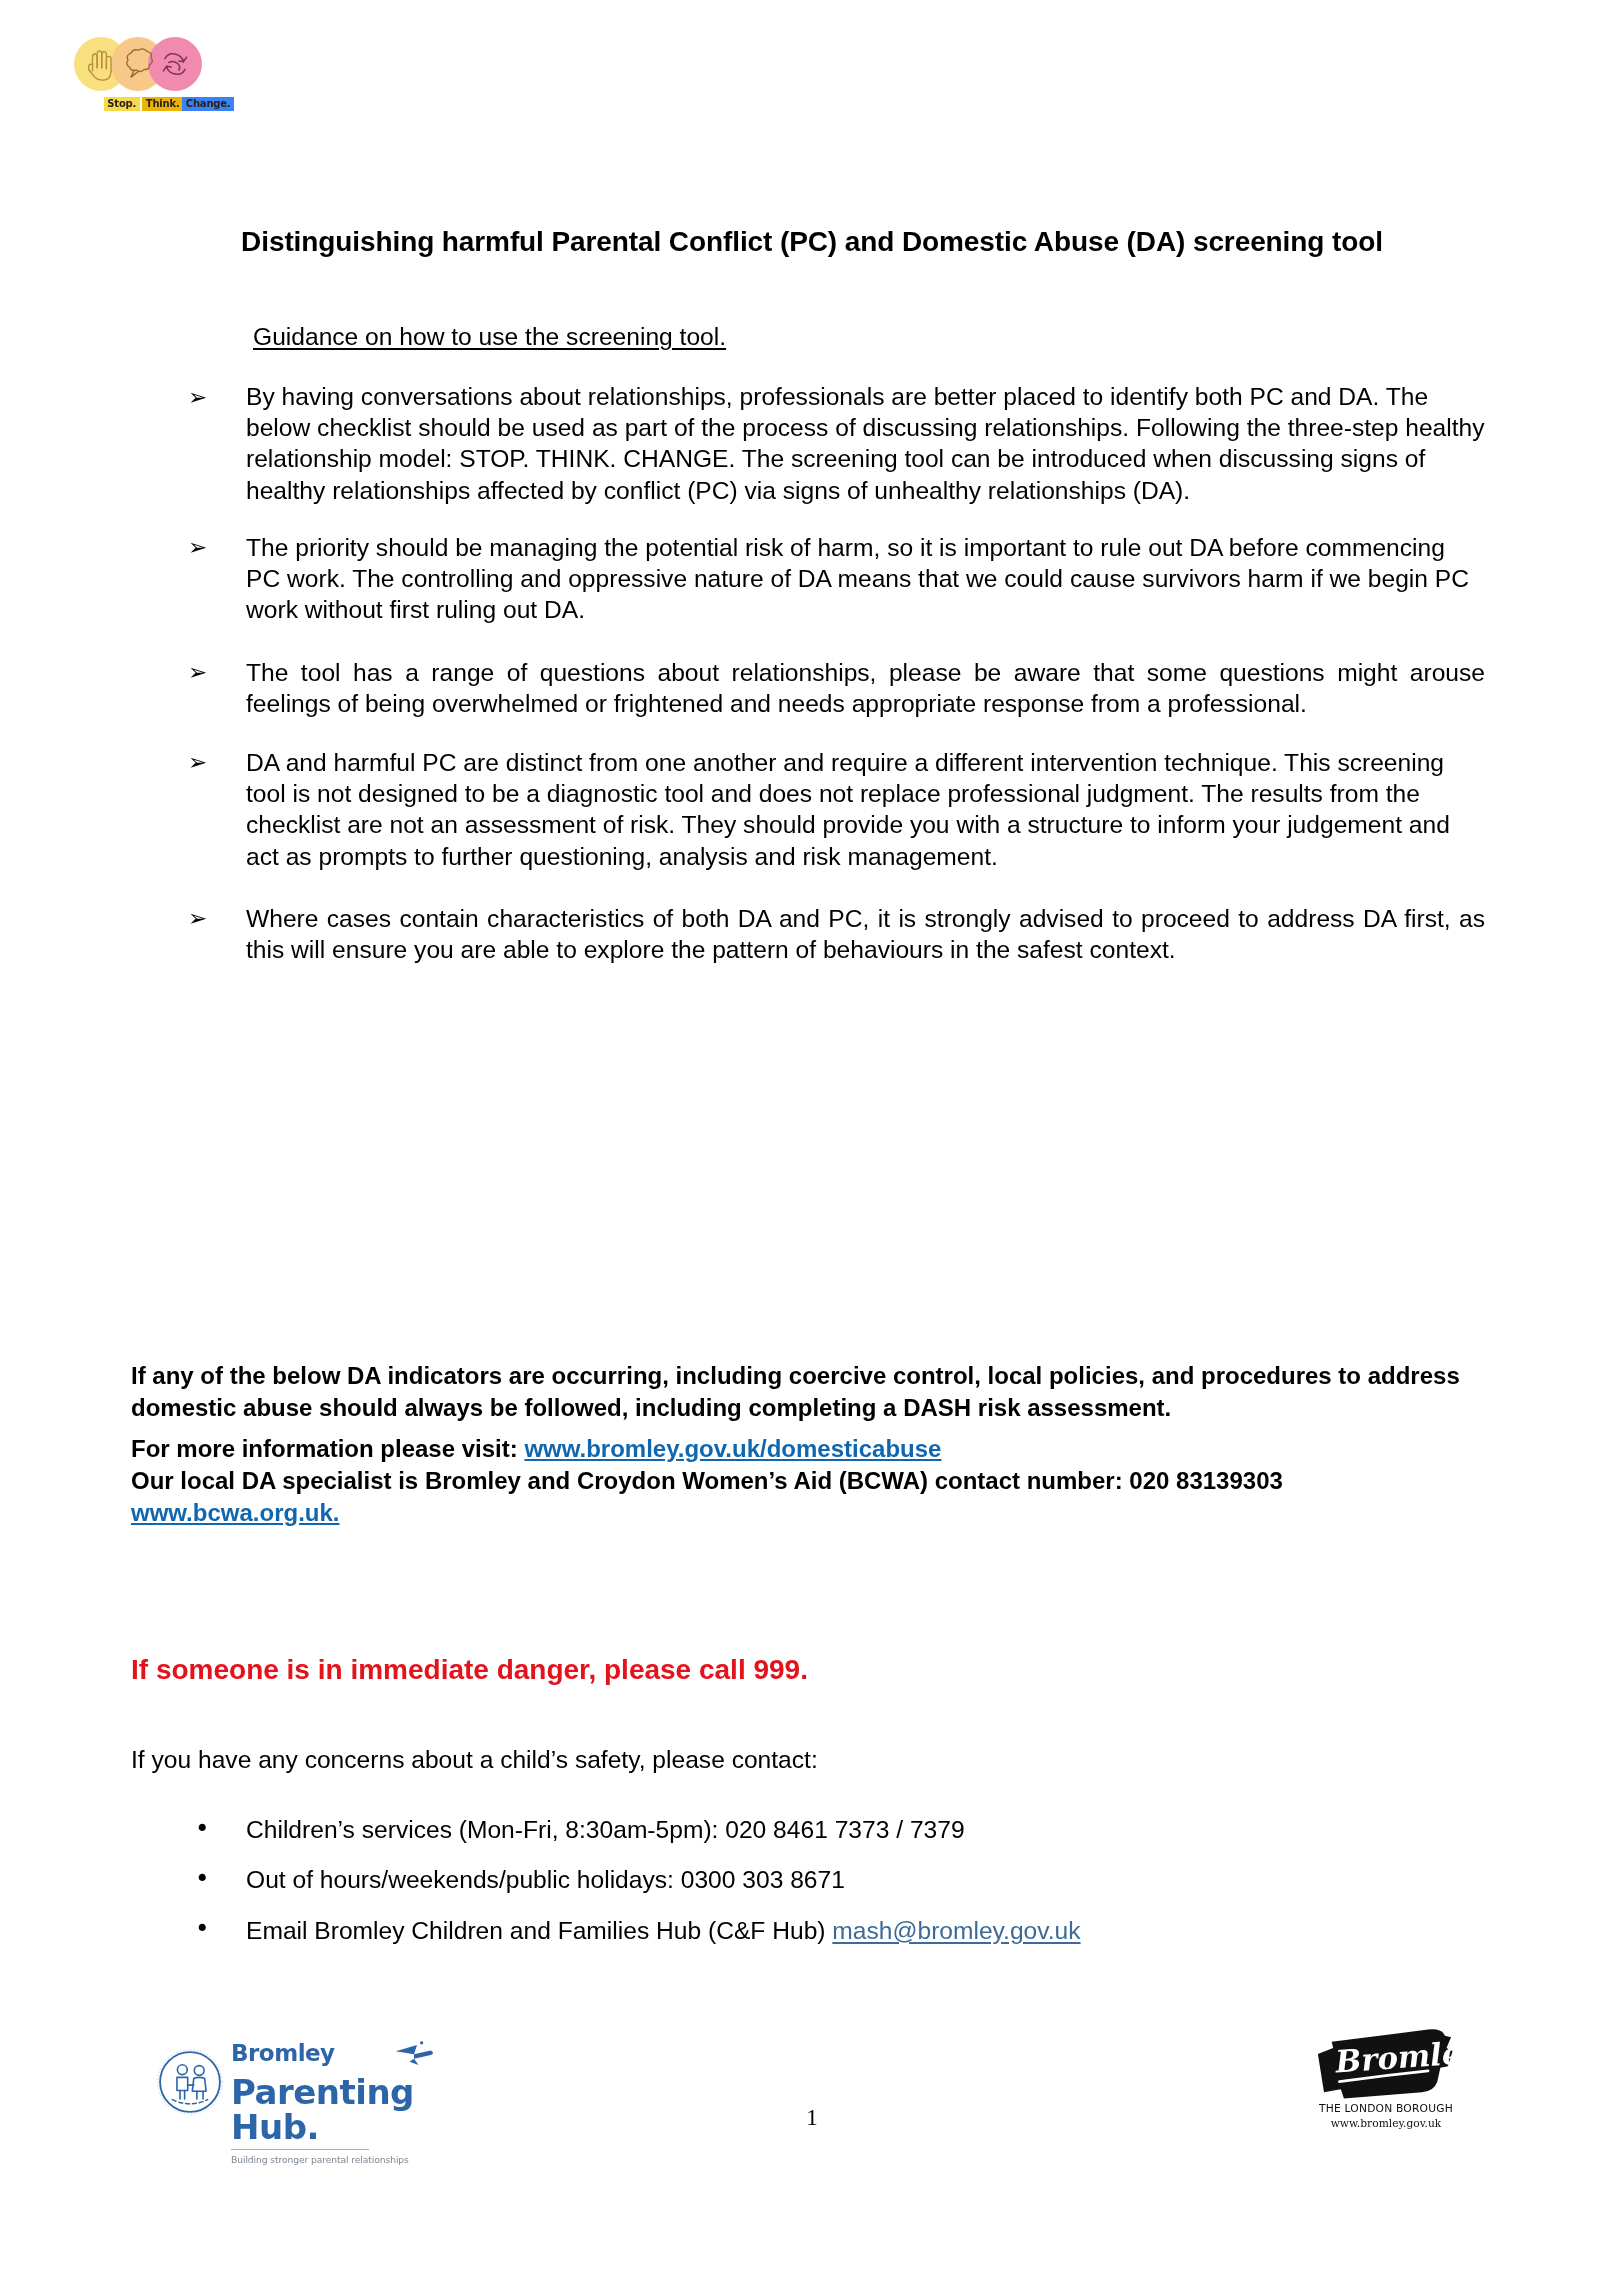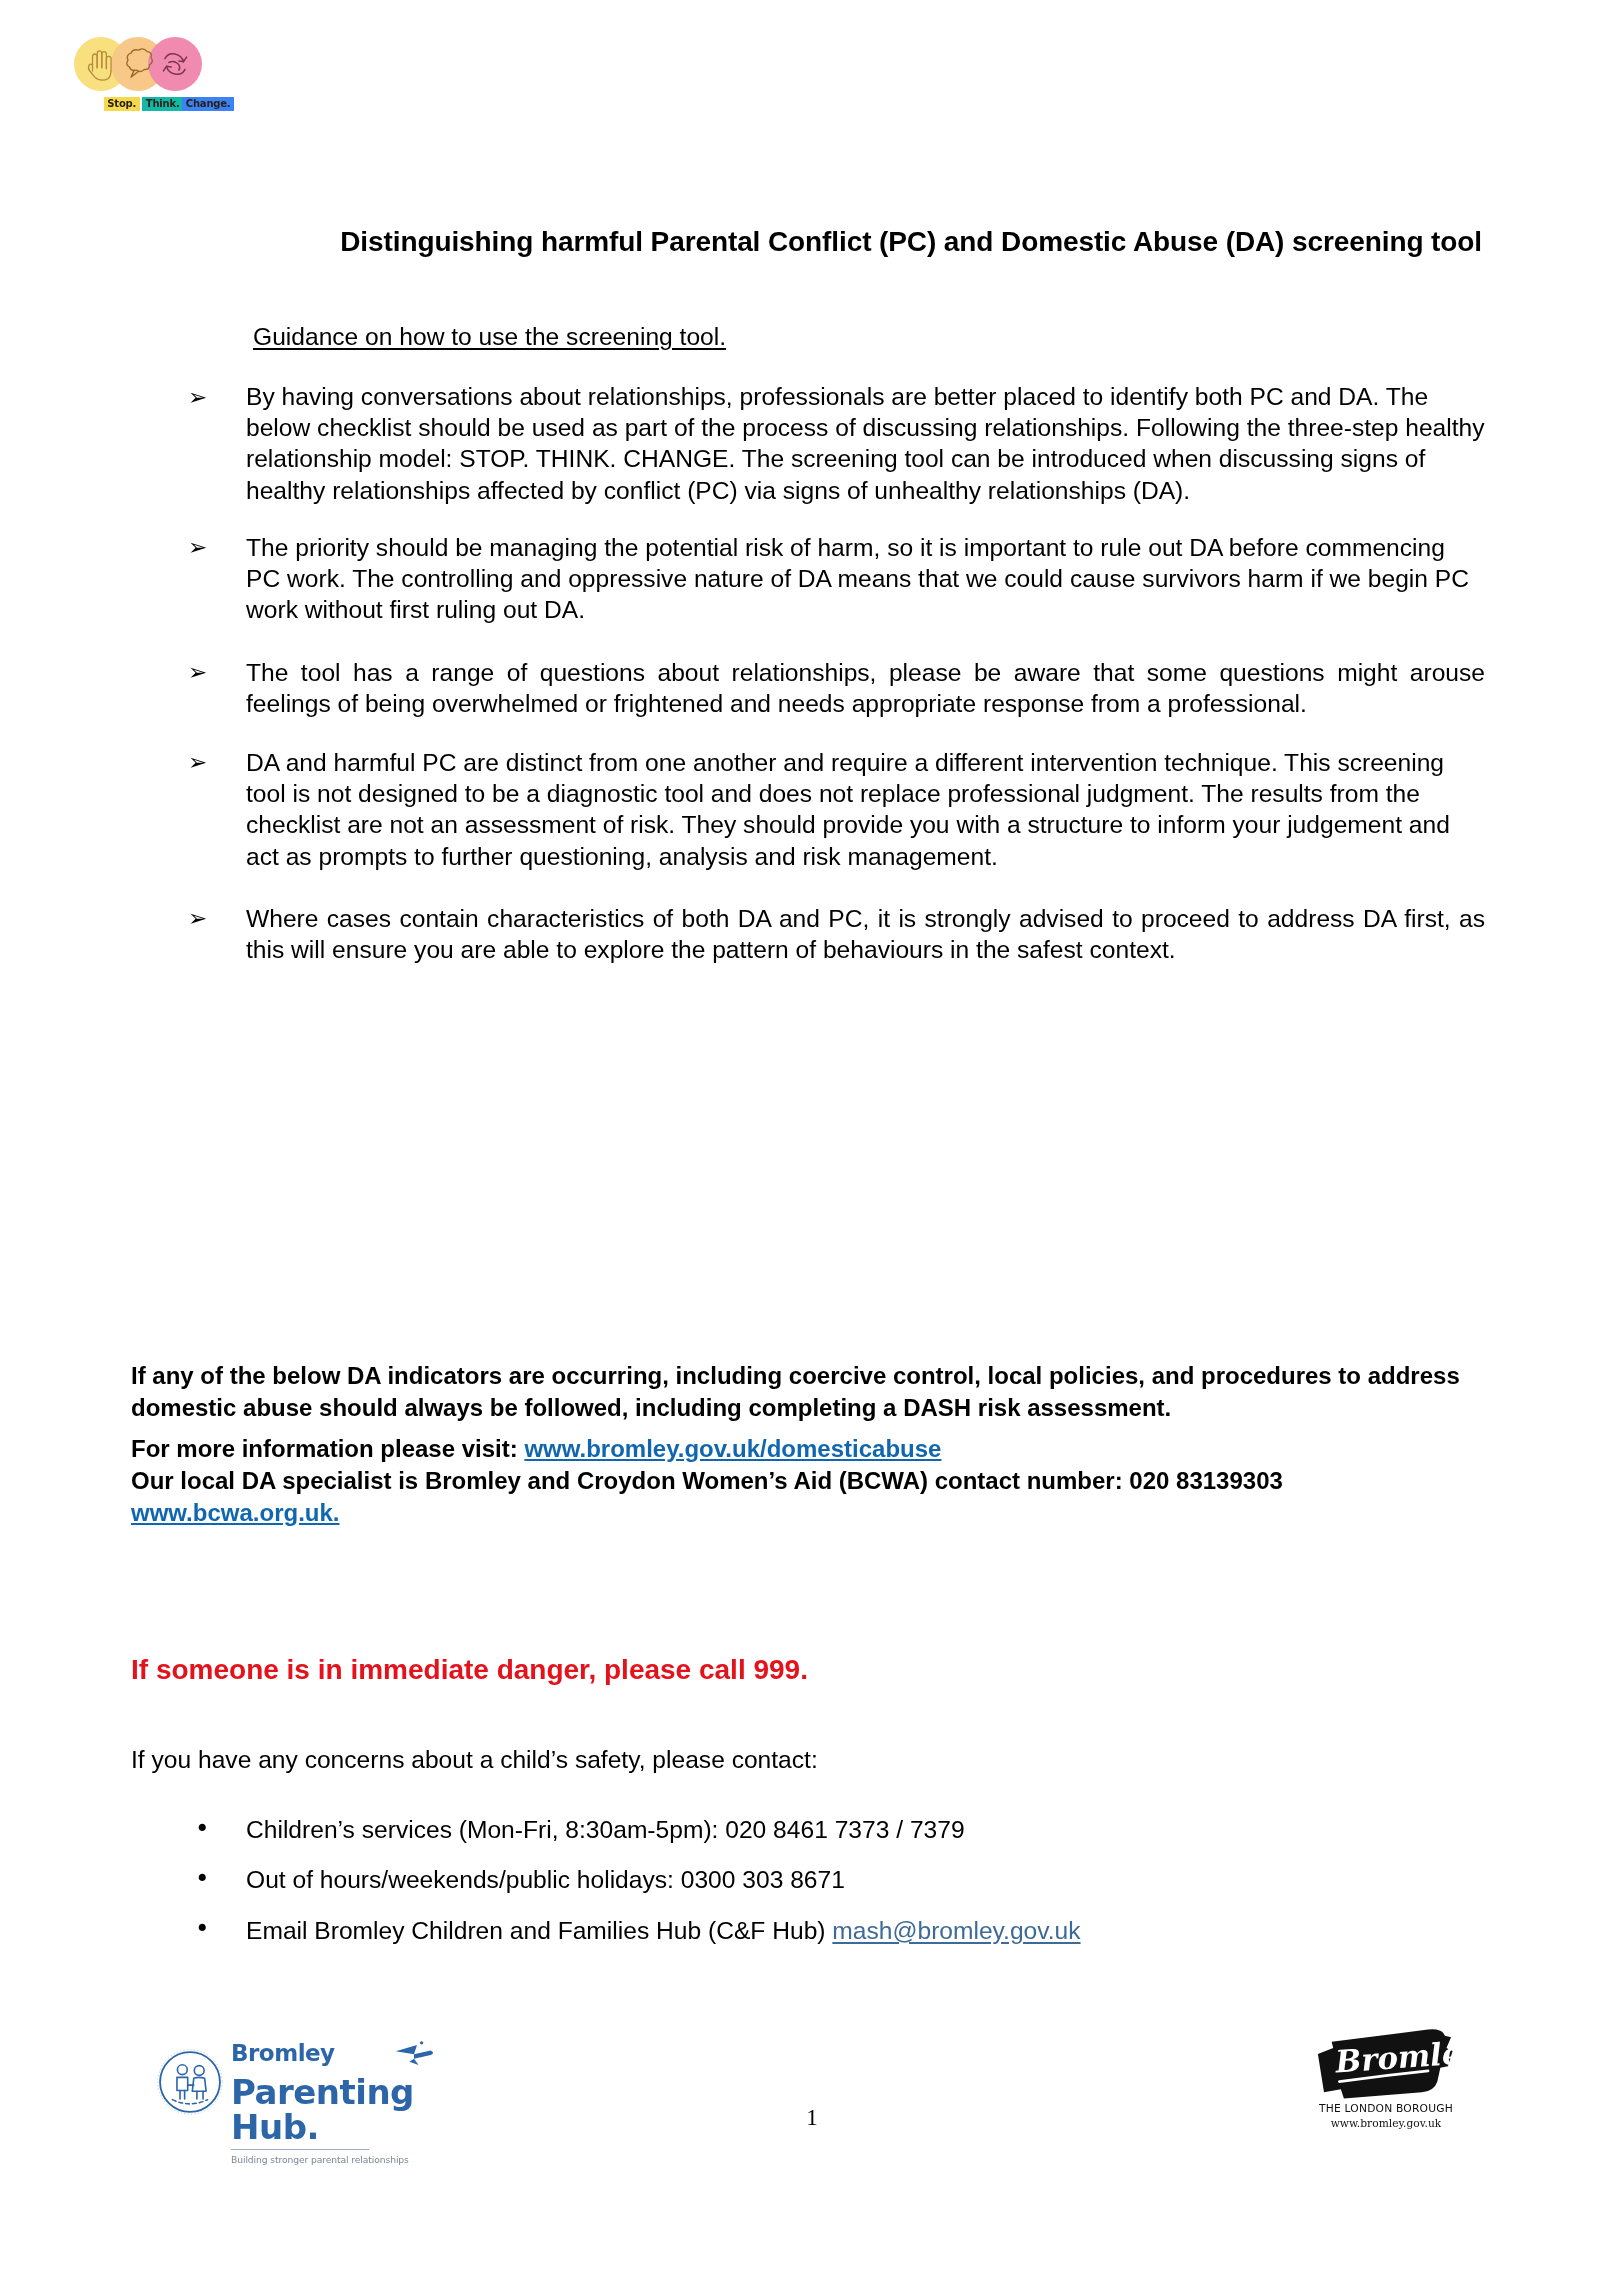--- a/index.html
+++ b/index.html
@@ -68,30 +68,30 @@
     font-size: 10px;
     font-weight: 700;
     font-family: "DejaVu Sans", sans-serif;
     color: #2b2118;
     padding: 1.5px 3.8px 2.3px 3.8px;
     line-height: 1;
     letter-spacing: -0.2px;
     margin-left: 28px;
   }
   .stc-l1 { left: 1.5px;  background: #F7D94C; }
-  .stc-l2 { left: 40px; background: #14b8a6; }
+  .stc-l2 { left: 40px; background: #eab308; }
   .stc-l3 { left: 80px; background: #3b82f6; }
 
   
   .doc-title {
     position: absolute;
     left: 142px;
     top: 206px;
     width: 1340px;
-    text-align: right;
+    text-align: center;
     font-size: 28px;
     font-weight: 700;
     line-height: 1.22;
     letter-spacing: -0.1px;
   }
 
   
   .guidance-heading {
     position: absolute;
     left: 253px;

